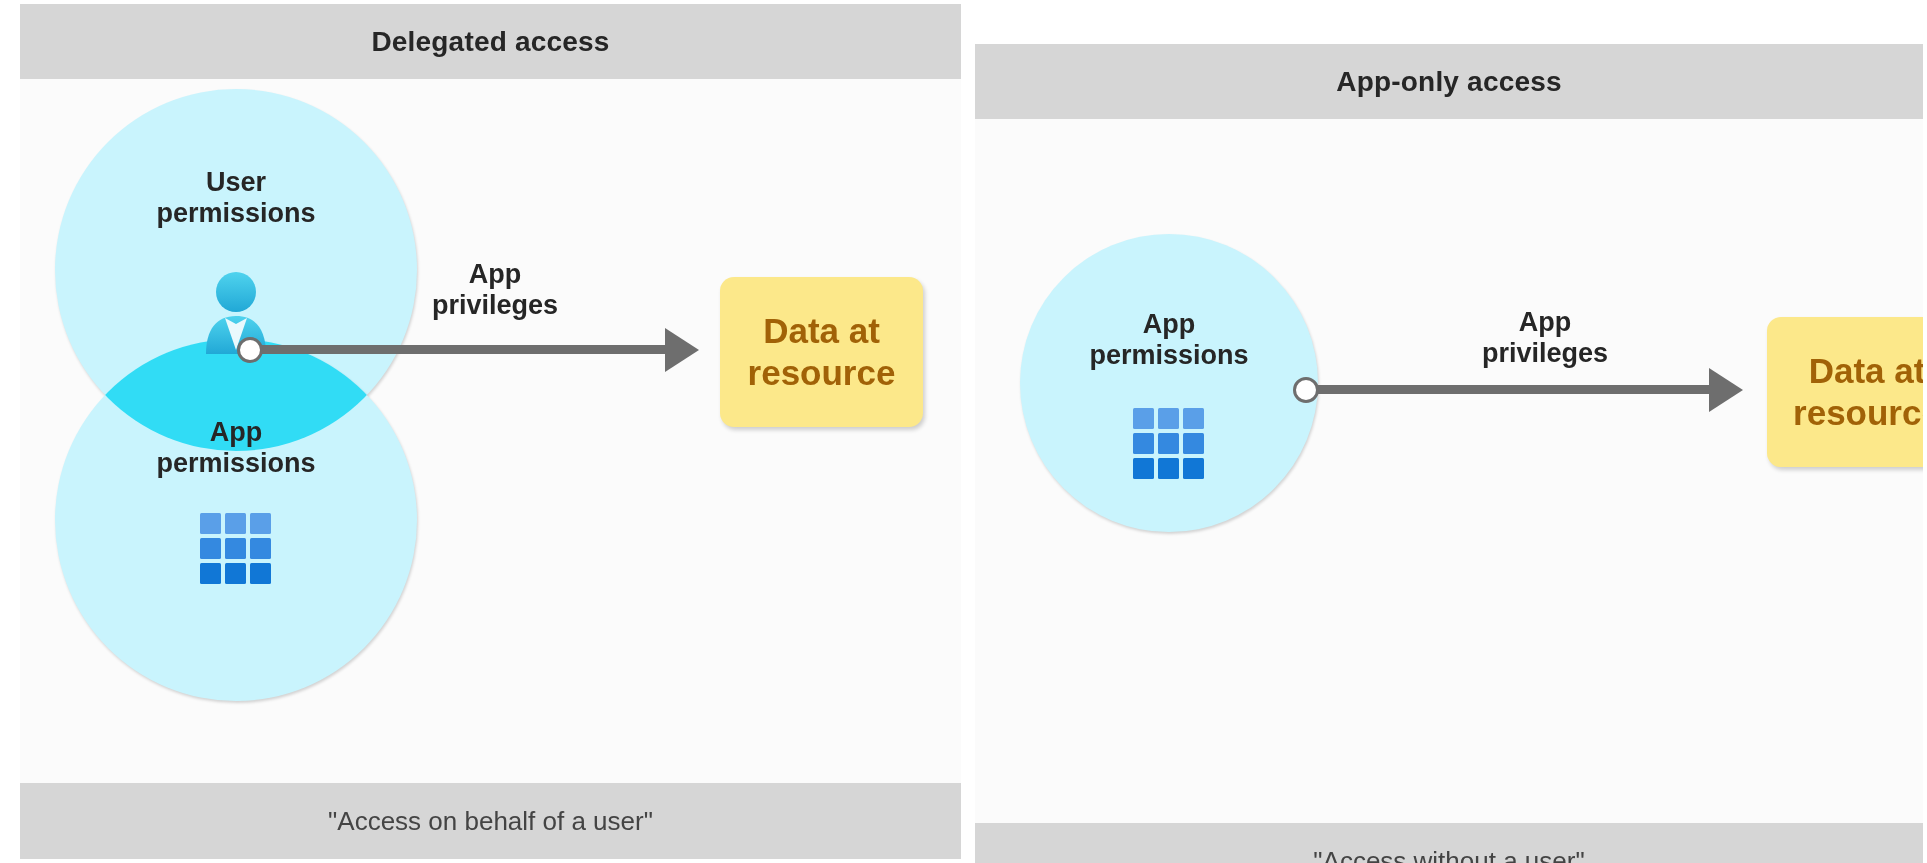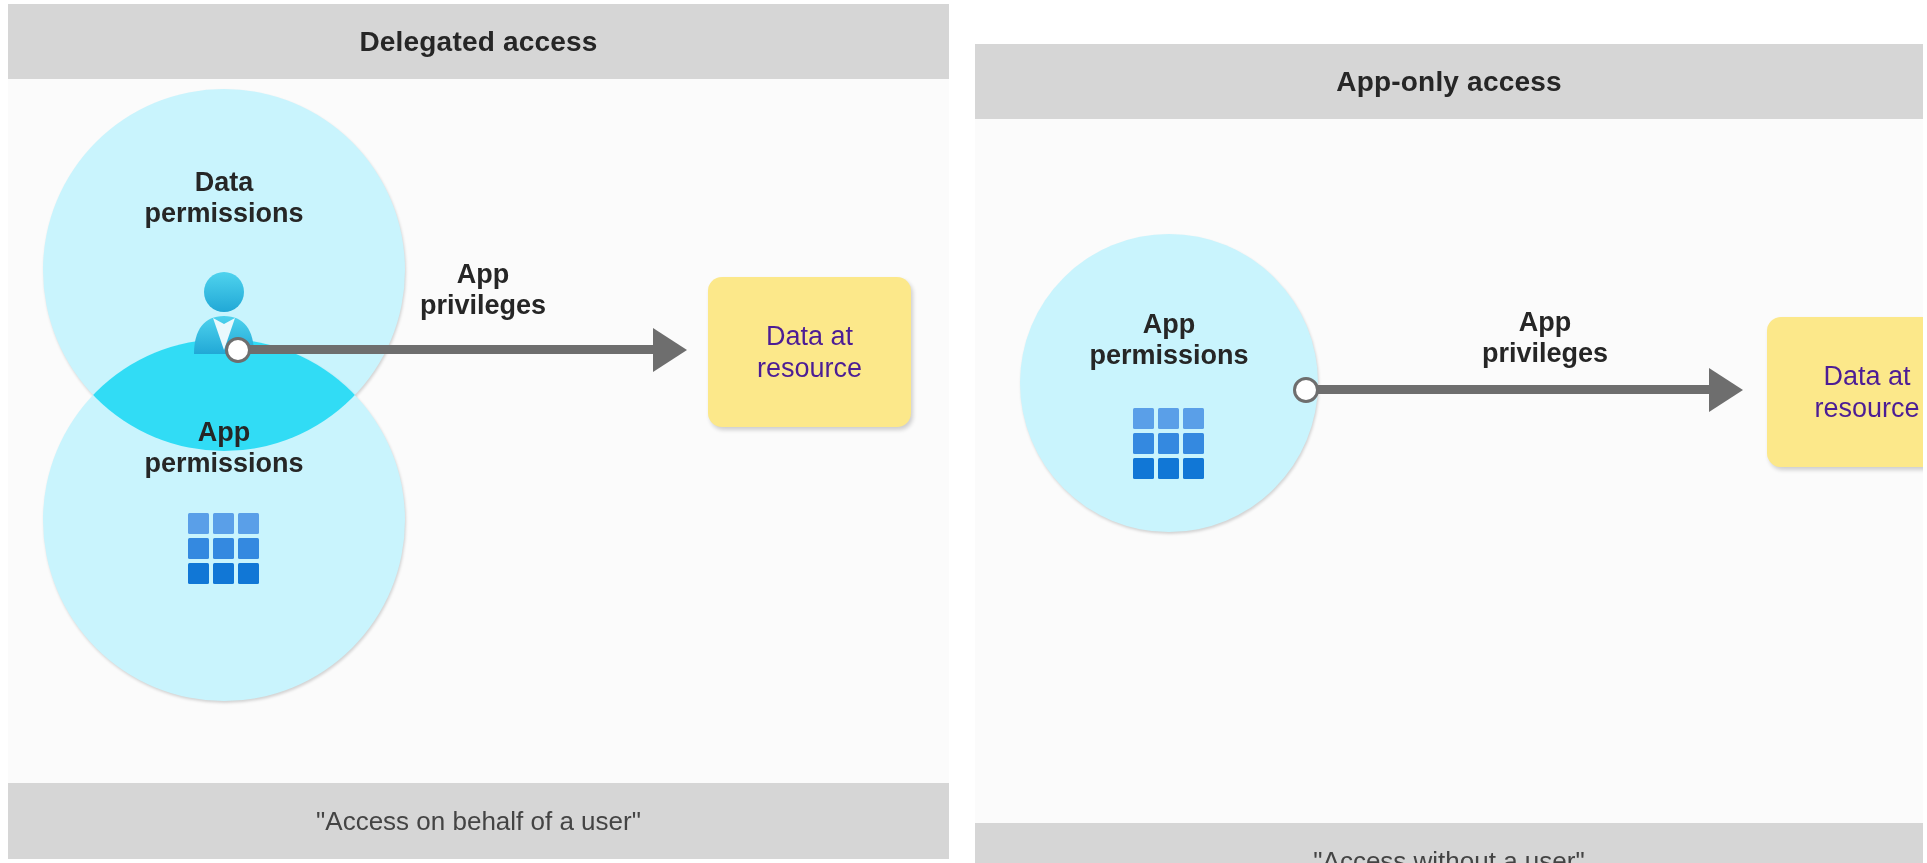--- a/index.html
+++ b/index.html
@@ -22,21 +22,21 @@
   }
 
   
   .panel {
     position: absolute;
     top: 4px;
     height: 855px;
     background: #fbfbfb;
     box-sizing: border-box;
   }
-  .panel.left  { left: 8px;    width: 941px; }
+  .panel.left  { left: 20px;    width: 941px; }
   .panel.right { left: 975px;  width: 948px; margin-top: 40px; }
 
   .panel-header {
     position: absolute;
     left: 0; right: 0; top: 0;
     height: 75px;
     background: #d6d6d6;
     display: flex;
     align-items: center;
     justify-content: center;
@@ -143,23 +143,23 @@
     position: absolute;
     background: #fce88a;
     border-radius: 14px;
     box-shadow: 2px 3px 4px rgba(0,0,0,0.18);
     display: flex;
     align-items: center;
     justify-content: center;
     text-align: center;
   }
   .resource-card .rc-text {
-    font-size: 27px;
-    font-weight: normal;
-    color: #4c1d95;
+    font-size: 35px;
+    font-weight: bold;
+    color: #a16207;
     line-height: 1.2;
     white-space: pre-line;
   }
 </style>
 </head>
 <body>
 
 <div id="diagram">
 
   <div class="panel left">
@@ -176,21 +176,21 @@
 
       <svg class="lens" style="left:35px; top:10px;" width="362" height="612" viewBox="0 0 362 612">
         <defs>
           <clipPath id="clipTopCircle">
             <circle cx="181" cy="181" r="181"></circle>
           </clipPath>
         </defs>
         <circle cx="181" cy="431" r="181" fill="#31dcf5" clip-path="url(#clipTopCircle)"></circle>
       </svg>
 
-      <div class="circle-label" style="left:35px; top:88px; width:362px;">Data
+      <div class="circle-label" style="left:35px; top:88px; width:362px;">User
 permissions</div>
 
       <div class="icon-wrap" style="left:35px; top:190px; width:362px; height:90px;">
         <svg width="66" height="84" viewBox="0 0 66 84" aria-hidden="true">
           <defs>
             <linearGradient id="personGrad" x1="0" y1="0" x2="0" y2="1">
               <stop offset="0%" stop-color="#4fd3ee"></stop>
               <stop offset="100%" stop-color="#21a8d6"></stop>
             </linearGradient>
           </defs>

